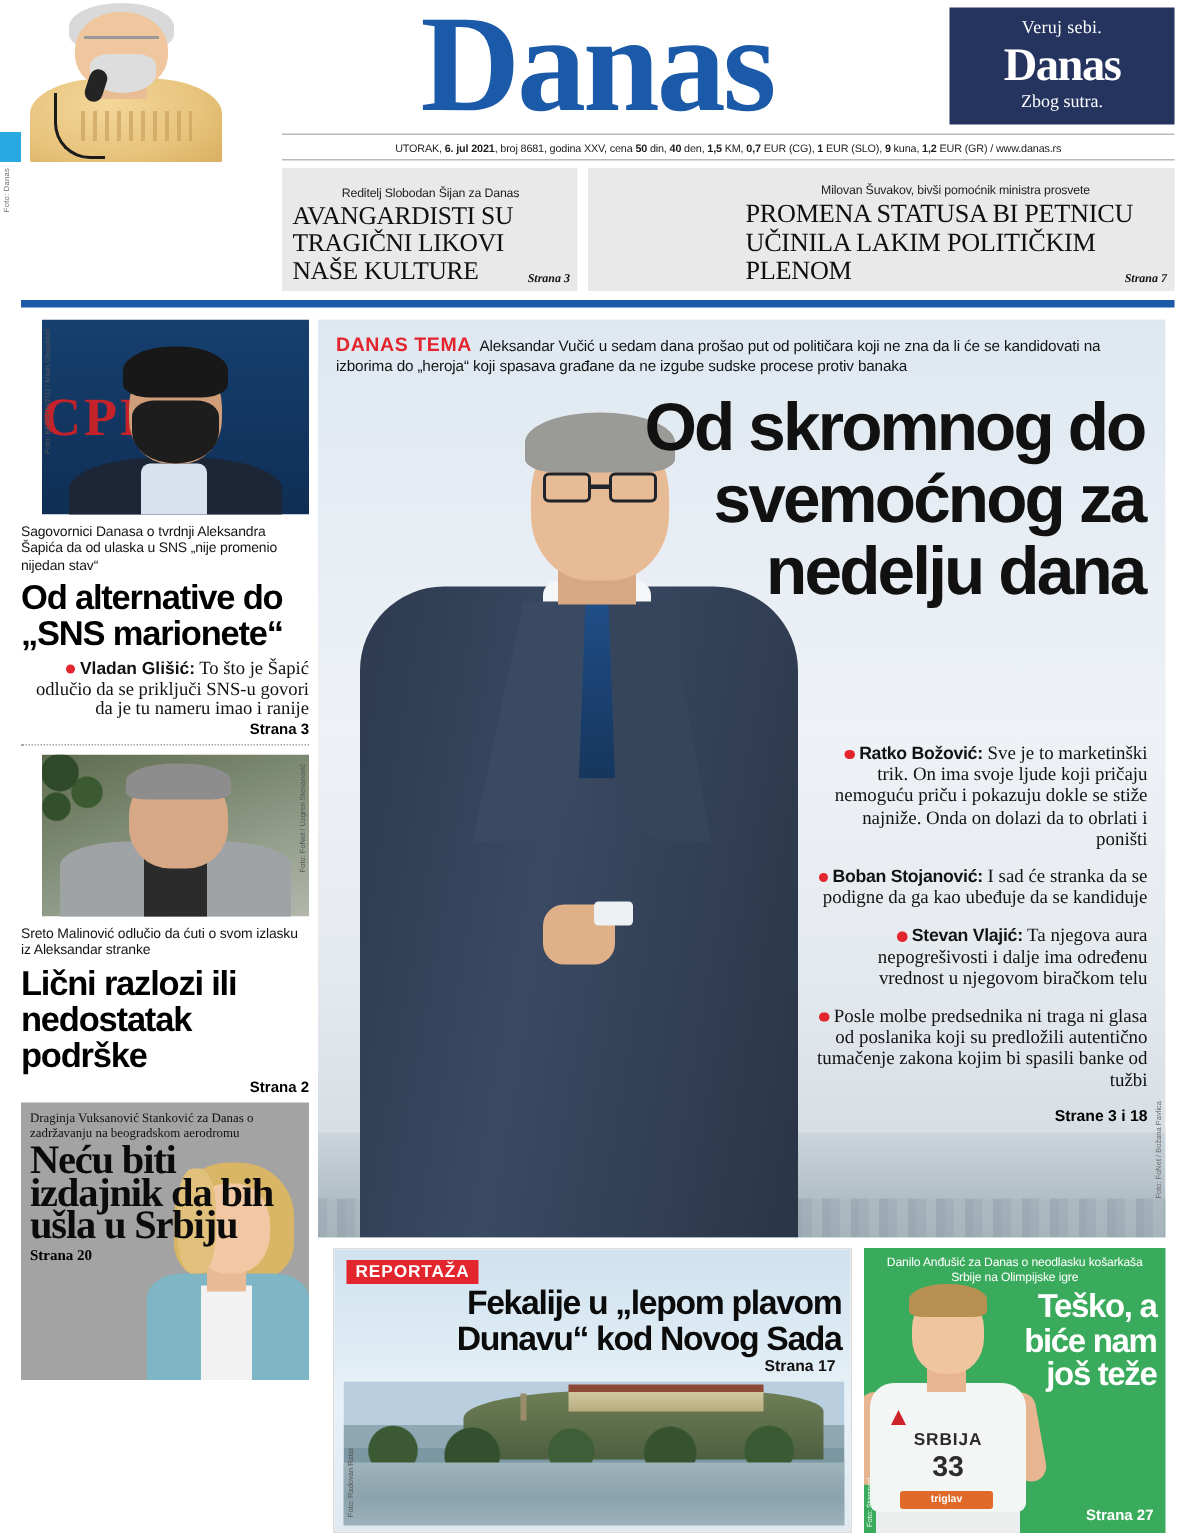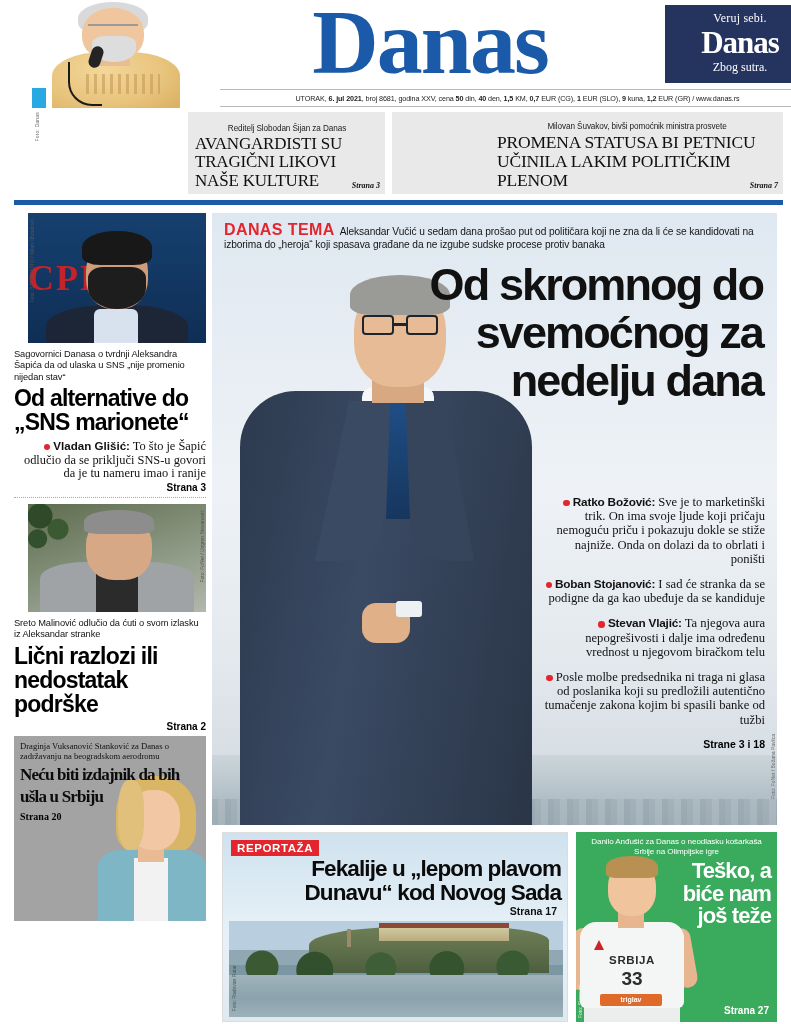--- a/index.html
+++ b/index.html
@@ -2,21 +2,21 @@
 <html><head>
 <meta charset="utf-8">
 <style>
   * { box-sizing: border-box; margin: 0; padding: 0; }
   html, body {
     width: 791px; height: 1024px;
     background: #ffffff;
     font-family: "Liberation Sans", sans-serif;
     overflow: hidden;
   }
-  .page { position: relative; width: 791px; height: 768px; background:#fff;padding-left:32px; }
+  .page { position: relative; width: 791px; height: 768px; background:#fff; }
 
   
   .masthead { position: relative; height: 95px; width: 791px; }
   .blue-tab {
     position:absolute; left:0; top:88px; width:22px; height:20px;
     background:#29a9e1;
   }
   .orator-photo {
     position:absolute; left:14px; top:0px; width:150px; height:108px;
     overflow:hidden;
@@ -221,21 +221,21 @@
     background:#8d8d8d; border-radius:48% 48% 20% 20%;
   }
   .bottomleft {
     position:relative; width:192px; height:185px; background:#a3a3a3; overflow:hidden; margin-top:4px;font-family:Liberation Serif, serif;
   }
   .bottomleft .kick2 {
     font-size:8.6px; line-height:10.6px; color:#111; padding:5px 6px 2px 6px;
   }
   .bottomleft .bhead {
     position:relative; z-index:3; padding-left:6px;
-    font-size:17px; line-height:21.5px; font-weight:bold; letter-spacing:-.8px; color:#0b0b0b;
+    font-size:27px; line-height:21.5px; font-weight:bold; letter-spacing:-.8px; color:#0b0b0b;
   }
   .bottomleft .bstrana {
     position:relative; z-index:3; padding-left:6px; margin-top:4px;
     font-weight:bold; font-size:10px;
   }
   .bottomleft .woman {
     position:absolute; right:0; top:26px; width:112px; height:160px; z-index:2; overflow:hidden;
   }
   .woman .jk { position:absolute; left:4px; top:88px; width:108px; height:74px; background:#7fb6c6; border-radius:22% 22% 0 0; }
   .woman .shirt2 { position:absolute; left:40px; top:96px; width:34px; height:66px; background:#f2f2f2; }
@@ -311,21 +311,21 @@
   }
   .figure .cuff {
     position:absolute; left:160px; top:330px; width:26px; height:16px; background:#eef1f4; border-radius:3px;
   }
 
   .danastema {
     position:absolute; left:12px; top:10px; width:544px;
     font-size:10.2px; line-height:13.4px; color:#151515; letter-spacing:-.1px;
   }
   .danastema .tag {
-    font-weight:bold; color:#e3262e; font-size:16px; letter-spacing:.4px; margin-right:5px;
+    font-weight:bold; color:#e3262e; font-size:13px; letter-spacing:.4px; margin-right:5px;
   }
   .main-head {
     position:absolute; right:14px; top:48px; width:430px;
     text-align:right; font-weight:bold; color:#111;
     font-size:45px; line-height:48px; letter-spacing:-1.9px;
   }
   .quotes {
     position:absolute; right:12px; top:282px; width:222px; text-align:right;
   }
   .q {

